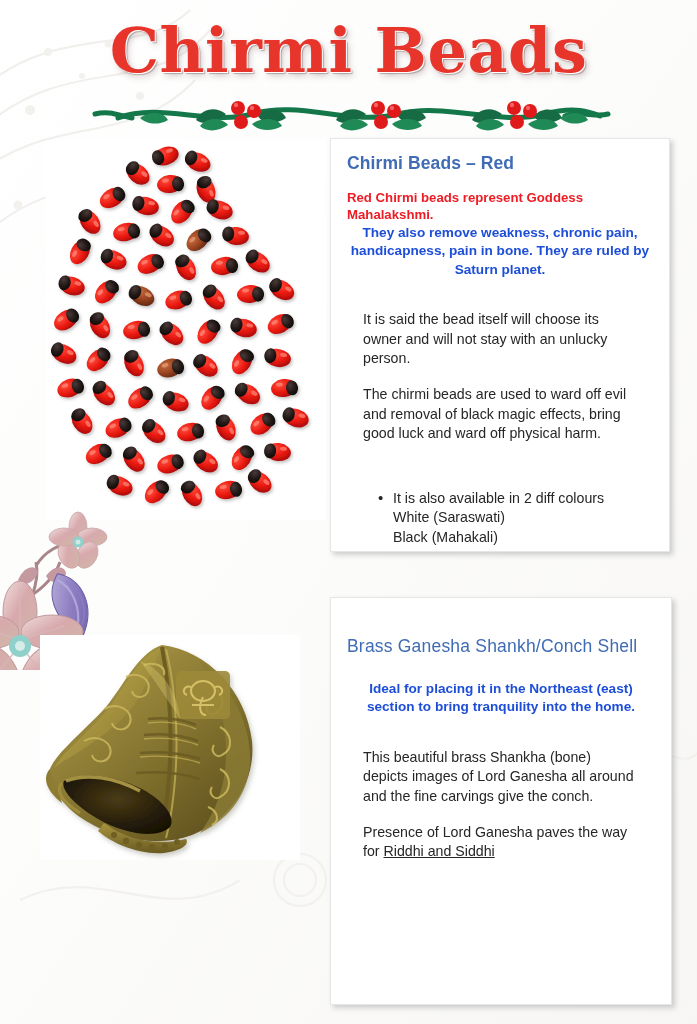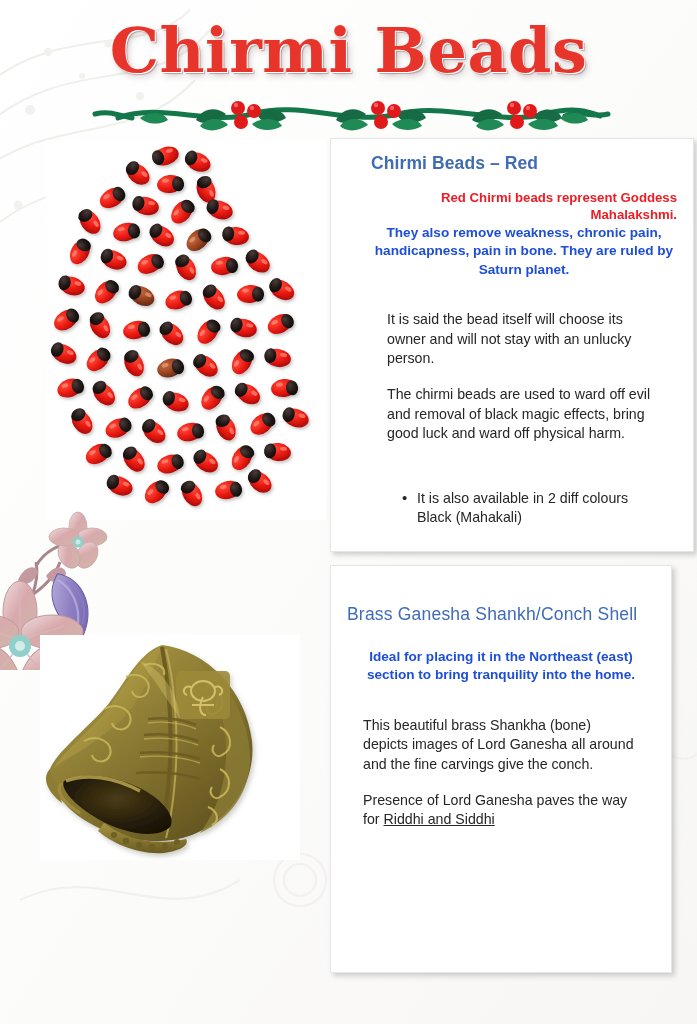--- a/index.html
+++ b/index.html
@@ -84,21 +84,21 @@
     font-size: 17.5px;
     font-weight: 400;
     margin-bottom: 22px;
     letter-spacing: 0.2px;
   }
   .lead-red {
     color: #ee1c24;
     font-size: 13.2px;
     font-weight: 700;
     line-height: 1.32;
-    text-align: right;
+    text-align: left;
     margin: 0;
   }
   .lead-dark {
     color: #1d4ed8;
     font-size: 13.6px;
     font-weight: 700;
     line-height: 1.36;
     text-align: center;
     margin: 0 0 2px 0;
   }
@@ -764,45 +764,46 @@
         <path d="M26 146 C 46 138, 74 142, 100 156" stroke="#b8a44e" stroke-width="3.5" fill="none" opacity="0.85"></path>
         <path d="M22 148 C 14 156, 24 168, 40 178" stroke="#a6923f" stroke-width="3" fill="none" opacity="0.8"></path>
 
         <path d="M10 134 C 2 142, 6 156, 22 168 C 18 154, 12 144, 10 134 Z" fill="#8d7c33"></path>
 
         <path d="M100 26 C 122 34, 138 58, 140 84 C 126 62, 112 42, 100 26 Z" fill="#ddca72" opacity="0.35"></path>
       </g>
     </svg>
   </div>
 
-  <div class="card" style="left:330px; top:138px; width:338px; height:412px;padding-left:24px;">
+  <div class="card" style="left:330px; top:138px; width:338px; height:412px;">
     <div class="card-inner">
       <h2 class="card-heading">Chirmi Beads – Red</h2>
 
       <p class="lead-red">Red Chirmi beads represent Goddess Mahalakshmi.</p>
 
       <p class="lead-dark">They also remove weakness, chronic pain, handicapness, pain in bone. They are ruled by Saturn planet.</p>
 
       <div class="spacer-sm"></div>
 
       <p class="body-text">It is said the bead itself will choose its owner and will not stay with an unlucky person.</p>
       <p class="body-text">The chirmi beads are  used to ward off evil and removal of black magic effects, bring good luck and ward off physical harm.</p>
 
       <div class="spacer-sm"></div>
 
       <ul class="bullet-list">
         <li>
           <span>It is also available in 2 diff colours</span>
+          <span class="sub-line">White (Saraswati)</span>
           <span class="sub-line">Black (Mahakali)</span>
         </li>
       </ul>
     </div>
   </div>
 
-  <div class="card" style="left:330px; top:565px; width:340px; height:406px;">
+  <div class="card" style="left:330px; top:597px; width:340px; height:406px;">
     <div class="card-inner" style="padding-top:38px;">
       <h2 class="card-heading big">Brass Ganesha Shankh/Conch Shell</h2>
 
       <p class="lead-dark">Ideal for placing it in the Northeast (east) section to bring tranquility into the home.</p>
 
       <div class="spacer-sm"></div>
 
       <p class="body-text">This beautiful brass Shankha (bone) depicts images of Lord Ganesha all around and the fine carvings give the conch.</p>
       <p class="body-text">
         <span>Presence of Lord Ganesha paves the way for </span><span class="u-line">Riddhi and Siddhi</span>

